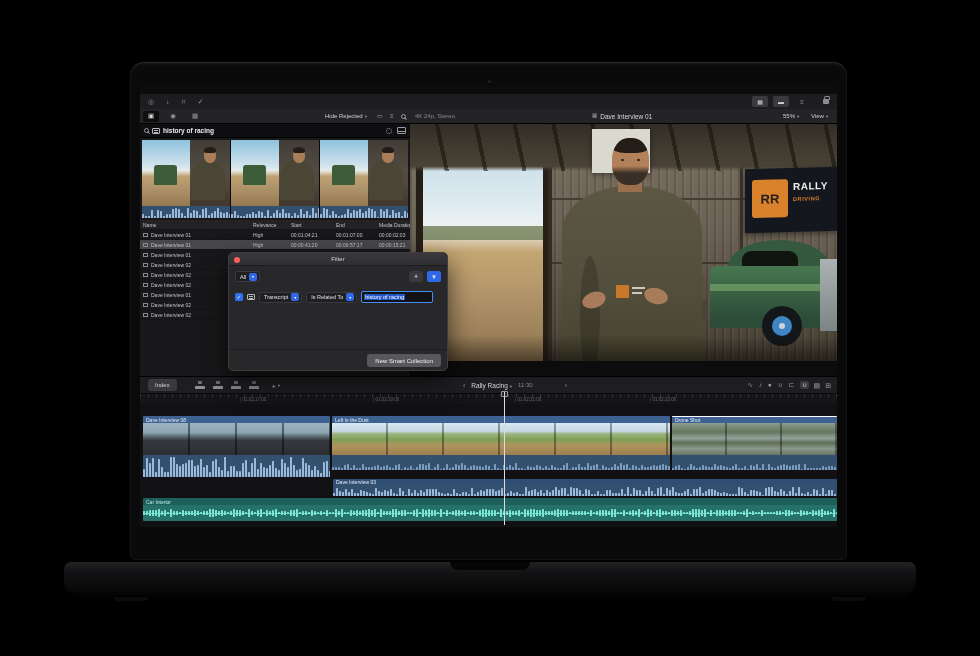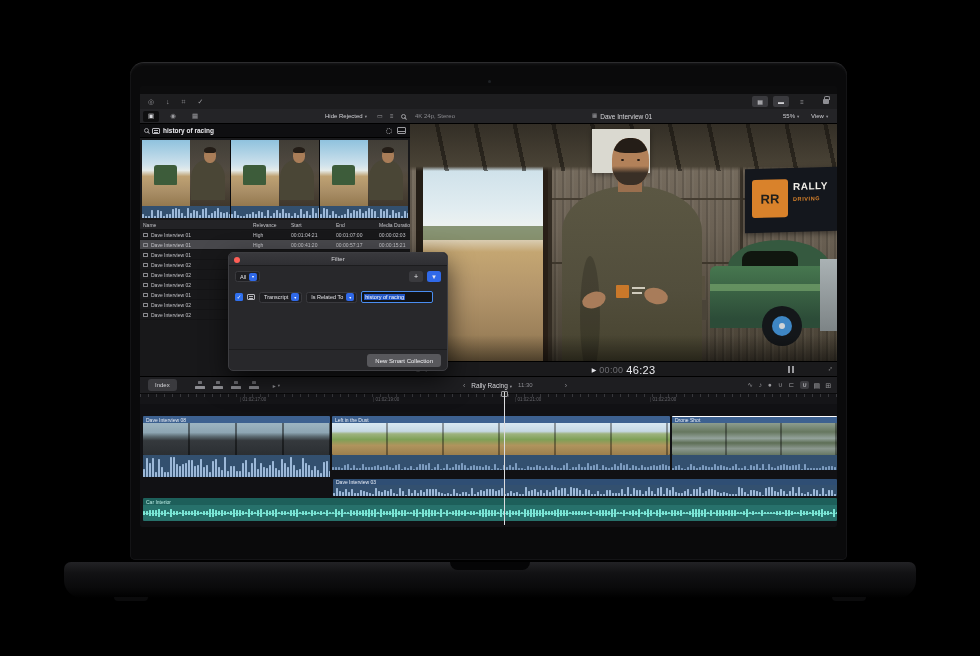--- a/index.html
+++ b/index.html
@@ -542,33 +542,20 @@
           <div class="man-head">
               <div class="man-hair"></div>
               <div class="man-eye l"></div>
               <div class="man-eye r"></div>
               <div class="man-beard"></div>
             </div>
         </div>
         <div class="v-floorshadow"></div>
       </div>
 
-      <div class="transport">
-        <span class="tp-left">◎<span class="caret"></span></span>
-        <span class="tp-center">
-          <span class="tp-play">▶</span>
-          <span class="tp-elapsed">00:00</span>
-          <span class="tp-current">46:23</span>
-        </span>
-        <span class="tp-bars">
-            <i></i>
-            <i></i>
-          </span>
-        <span class="tp-resize">↕</span>
-      </div>
 
       <div class="tlbar">
         <span class="index-btn">Index</span>
         <span class="edit-icons">
           <span class="i-edit"></span>
           <span class="i-edit"></span>
           <span class="i-edit"></span>
           <span class="i-edit"></span>
         </span>
         <span class="tool-dd">▸<span class="caret"></span></span>

